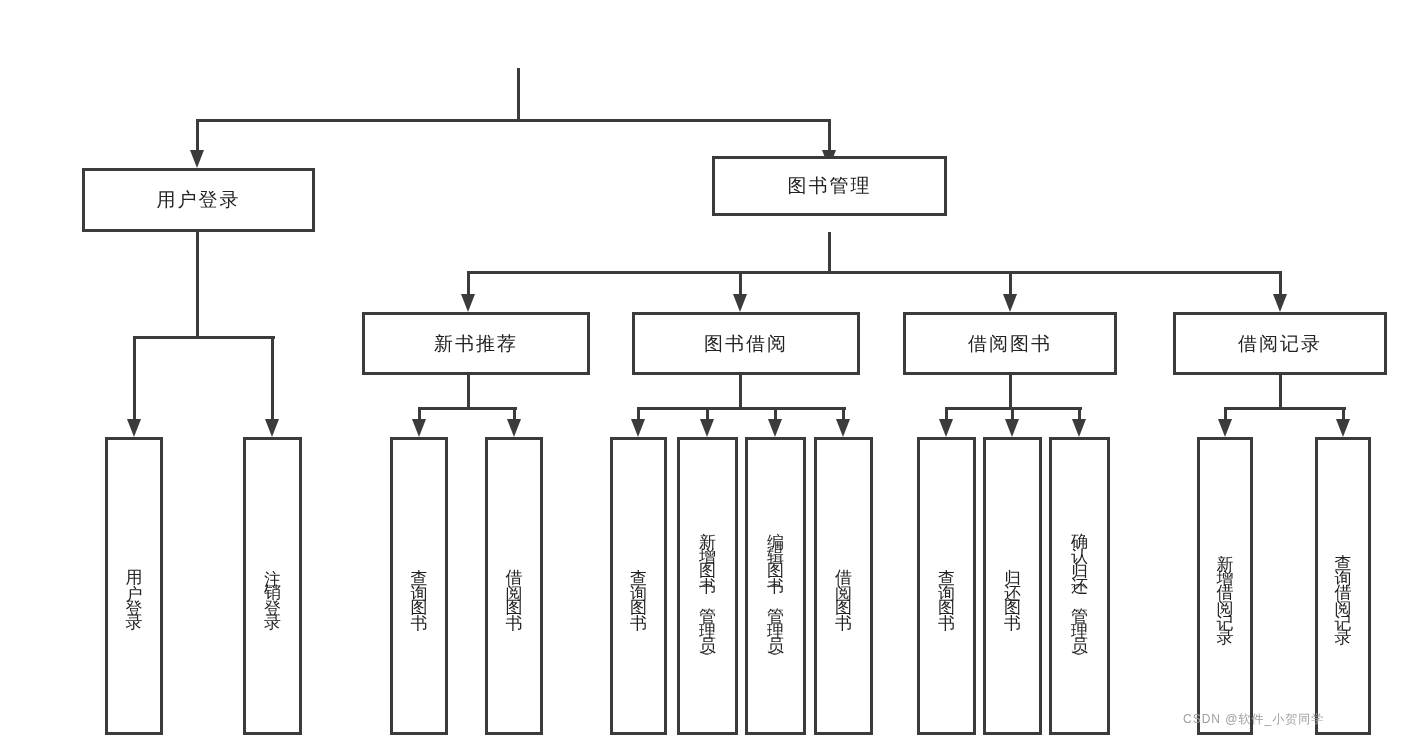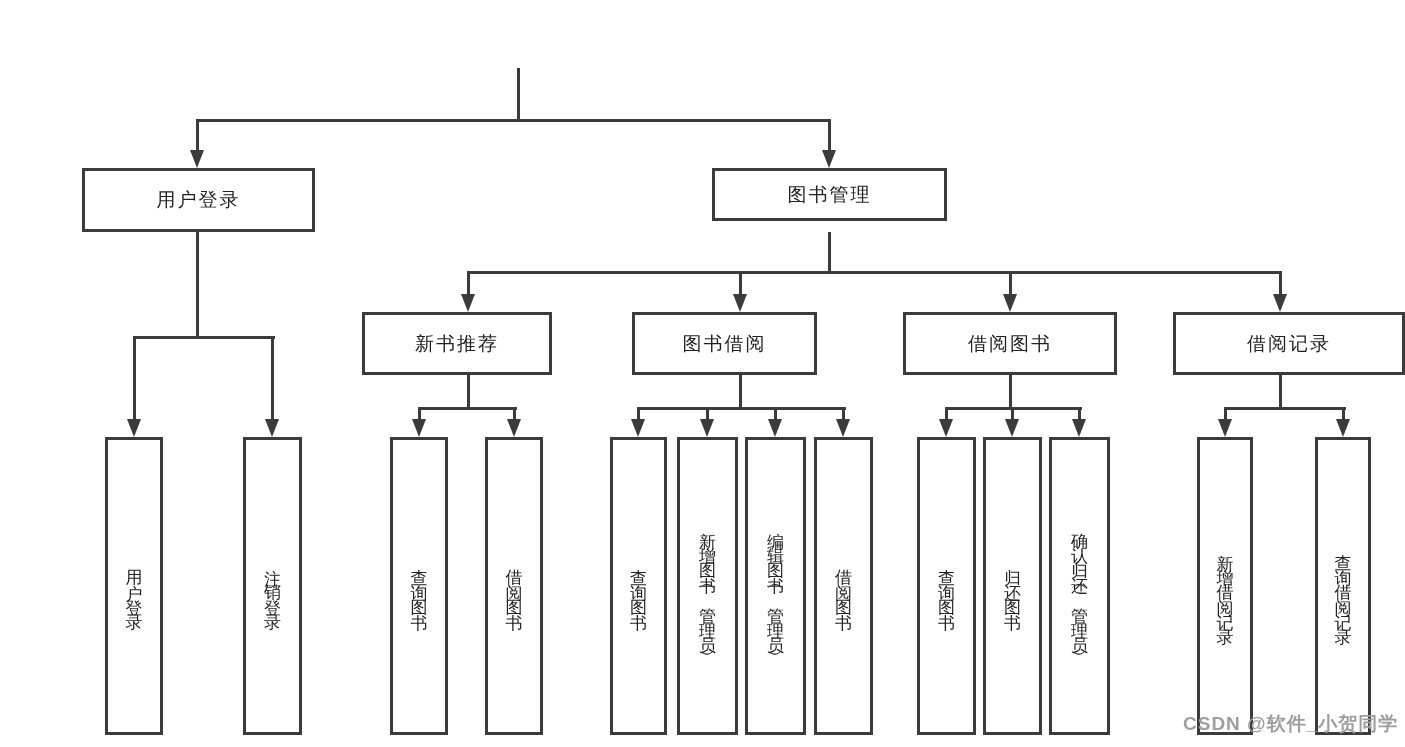--- a/index.html
+++ b/index.html
@@ -30,61 +30,61 @@
   }
   .vl{position:absolute;width:3px;background:var(--line);}
   .hl{position:absolute;height:3px;background:var(--line);}
   .ah{
     position:absolute;width:0;height:0;
     border-left:7px solid transparent;border-right:7px solid transparent;
     border-top:18px solid var(--line);
   }
   .watermark{
     position:absolute;left:1183px;top:711px;
-    color:var(--wm);font-size:19px;letter-spacing:1px;white-space:nowrap;font-weight:bold;
+    color:var(--wm);font-size:12px;letter-spacing:1px;white-space:nowrap;
   }
 </style>
 </head>
 <body>
 
 <div class="stage">
 
 
   <div class="vl" style="left:517px;top:68px;height:51px"></div>
   <div class="hl" style="left:196px;top:119px;width:635px"></div>
   <div class="vl" style="left:196px;top:119px;height:31px"></div>
   <div class="ah" style="left:190px;top:150px"></div>
   <div class="vl" style="left:828px;top:119px;height:31px"></div>
   <div class="ah" style="left:822px;top:150px"></div>
 
   <div class="box" style="left:82px;top:168px;width:233px;height:64px">用户登录</div>
-  <div class="box" style="left:712px;top:168px;width:235px;height:53px">图书管理</div>
+  <div class="box" style="left:712px;top:156px;width:235px;height:60px">图书管理</div>
 
   <div class="vl" style="left:196px;top:232px;height:104px"></div>
   <div class="hl" style="left:133px;top:336px;width:142px"></div>
   <div class="vl" style="left:133px;top:336px;height:83px"></div>
   <div class="ah" style="left:127px;top:419px"></div>
   <div class="vl" style="left:271px;top:336px;height:83px"></div>
   <div class="ah" style="left:265px;top:419px"></div>
 
   <div class="vl" style="left:828px;top:232px;height:39px"></div>
   <div class="hl" style="left:467px;top:271px;width:814px"></div>
   <div class="vl" style="left:467px;top:271px;height:23px"></div>
   <div class="ah" style="left:461px;top:294px"></div>
   <div class="vl" style="left:739px;top:271px;height:23px"></div>
   <div class="ah" style="left:733px;top:294px"></div>
   <div class="vl" style="left:1009px;top:271px;height:23px"></div>
   <div class="ah" style="left:1003px;top:294px"></div>
   <div class="vl" style="left:1279px;top:271px;height:23px"></div>
   <div class="ah" style="left:1273px;top:294px"></div>
 
-  <div class="box" style="left:362px;top:312px;width:190px;height:63px">新书推荐</div>
-  <div class="box" style="left:632px;top:312px;width:185px;height:63px">图书借阅</div>
+  <div class="box" style="left:362px;top:312px;width:228px;height:63px">新书推荐</div>
+  <div class="box" style="left:632px;top:312px;width:228px;height:63px">图书借阅</div>
   <div class="box" style="left:903px;top:312px;width:214px;height:63px">借阅图书</div>
-  <div class="box" style="left:1173px;top:312px;width:232px;height:63px">借阅记录</div>
+  <div class="box" style="left:1173px;top:312px;width:214px;height:63px">借阅记录</div>
 
   <div class="vl" style="left:467px;top:375px;height:32px"></div>
   <div class="hl" style="left:418px;top:407px;width:99px"></div>
   <div class="vl" style="left:418px;top:407px;height:12px"></div>
   <div class="ah" style="left:412px;top:419px"></div>
   <div class="vl" style="left:513px;top:407px;height:12px"></div>
   <div class="ah" style="left:507px;top:419px"></div>
 
   <div class="vl" style="left:739px;top:375px;height:32px"></div>
   <div class="hl" style="left:637px;top:407px;width:209px"></div>

